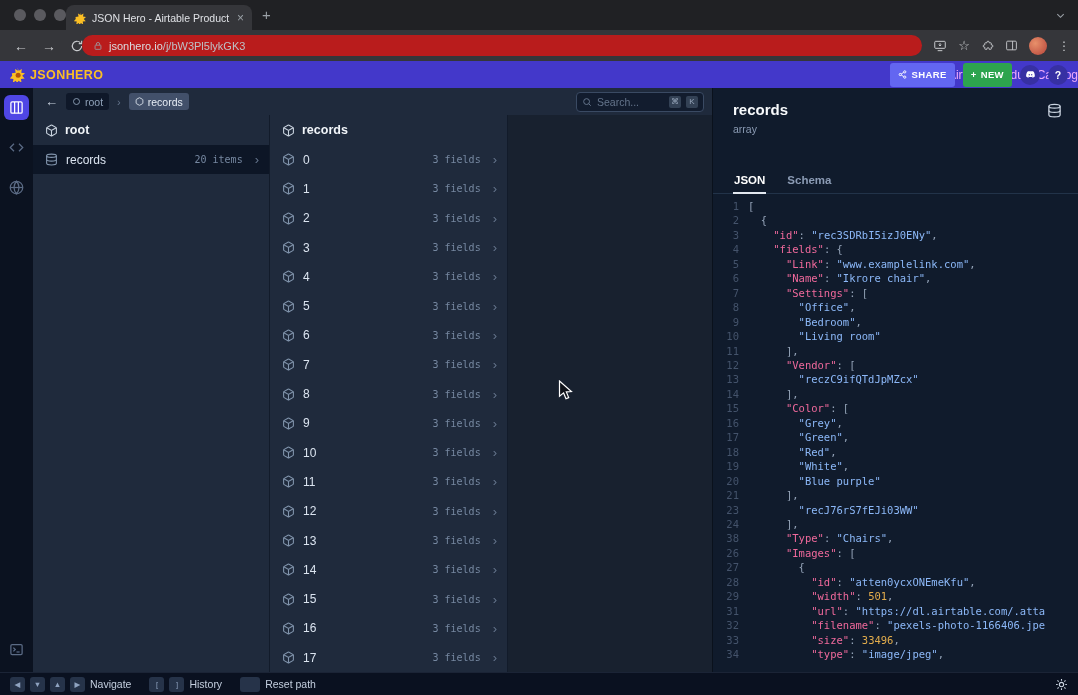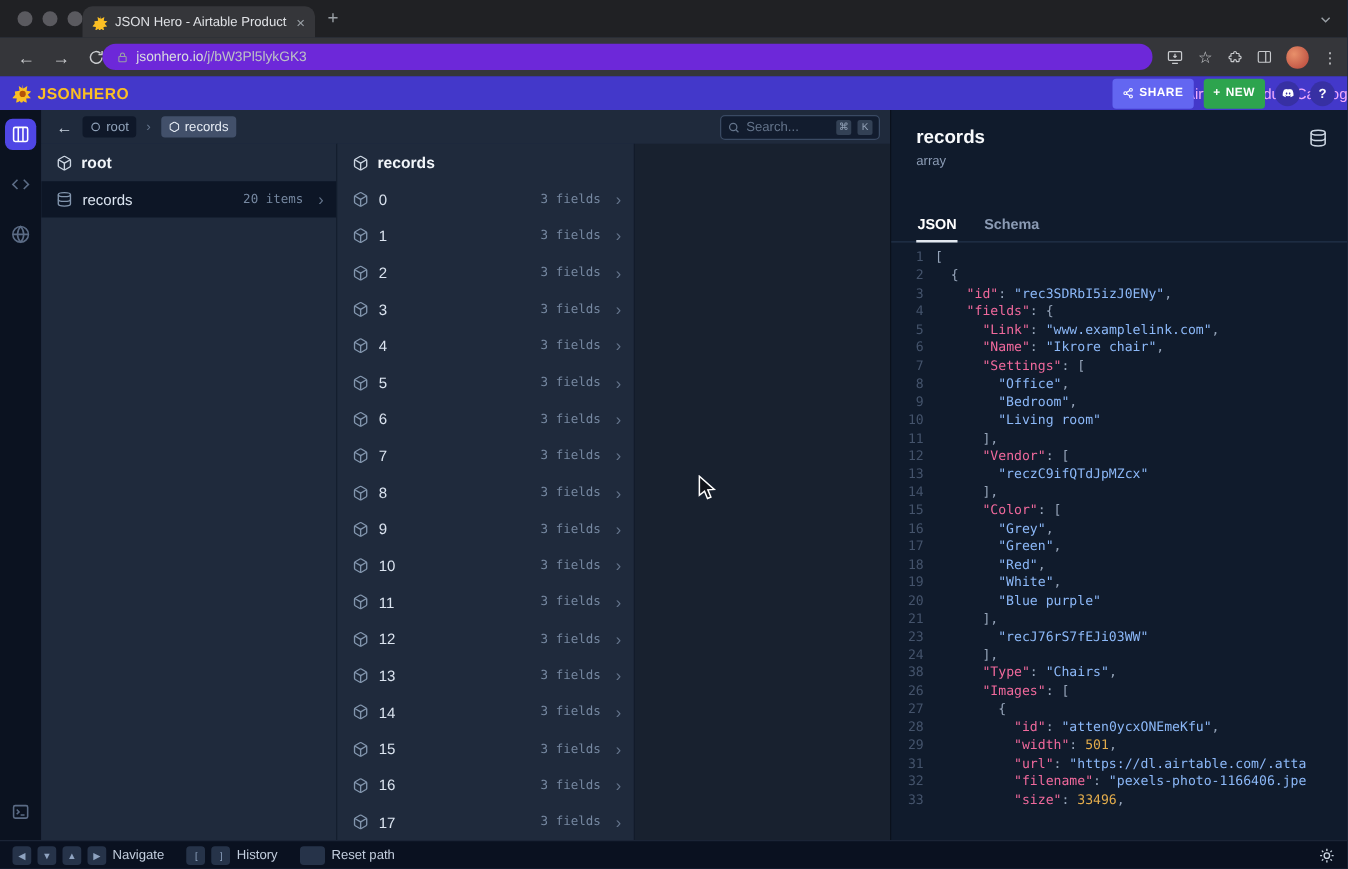--- a/index.html
+++ b/index.html
@@ -22,21 +22,21 @@
   .tl{width:12px;height:12px;border-radius:50%;background:#5a5a5f}
   .tab{position:absolute;left:66px;top:5px;height:25px;width:186px;background:#35363a;
        border-radius:8px 8px 0 0;display:flex;align-items:center;gap:6px;padding:0 8px}
   .tab-title{font-size:10.5px;color:#dfe1e5;white-space:nowrap;overflow:hidden;max-width:138px}
   .tab-close{margin-left:auto;color:#9aa0a6;font-size:12px;line-height:1;cursor:pointer}
   .newtab{position:absolute;left:262px;top:6px;color:#9aa0a6;font-size:15px;cursor:pointer}
   .tabsearch{position:absolute;right:12px;top:10px;width:11px;height:11px;color:#9aa0a6}
   .navbar{position:absolute;left:0;top:30px;right:0;height:31px;background:#35363a;display:flex;align-items:center}
   .nav-ic{color:#c9cbce;font-size:14px;margin-left:14px;cursor:pointer}
   .nav-ic.svgic{width:14px;height:14px}
-  .addr{position:absolute;left:82px;top:5px;height:21px;width:840px;background:#6d28d9;
+  .addr{position:absolute;left:82px;top:5px;height:21px;width:840px;background:#b91c1c;
         border-radius:11px;display:flex;align-items:center;gap:6px;padding:0 11px;cursor:text}
   .url{font-size:11px;color:#dadce0;white-space:nowrap}
   .url .url-path{color:#bdc1c6}
   .nav-right{position:absolute;right:8px;top:0;height:31px;display:flex;align-items:center;gap:11px;color:#c9cbce}
   .avatar{width:18px;height:18px;border-radius:50%;background:radial-gradient(circle at 35% 35%,#e8906a,#b5443a)}
   .kebab{font-size:12px;color:#c9cbce;cursor:pointer}
   .star{font-size:13px}
 
   
   .appheader{position:absolute;left:0;top:61px;right:0;height:27px;background:var(--c-header);
@@ -601,20 +601,21 @@
       <div class="code-line"><span class="ln">23</span><span class="lc"><span class="tok-p">        </span><span class="tok-s">"recJ76rS7fEJi03WW"</span></span></div>
       <div class="code-line"><span class="ln">24</span><span class="lc"><span class="tok-p">      ],</span></span></div>
       <div class="code-line"><span class="ln">38</span><span class="lc"><span class="tok-p">      </span><span class="tok-k">"Type"</span><span class="tok-p">: </span><span class="tok-s">"Chairs"</span><span class="tok-p">,</span></span></div>
       <div class="code-line"><span class="ln">26</span><span class="lc"><span class="tok-p">      </span><span class="tok-k">"Images"</span><span class="tok-p">: [</span></span></div>
       <div class="code-line"><span class="ln">27</span><span class="lc"><span class="tok-p">        {</span></span></div>
       <div class="code-line"><span class="ln">28</span><span class="lc"><span class="tok-p">          </span><span class="tok-k">"id"</span><span class="tok-p">: </span><span class="tok-s">"atten0ycxONEmeKfu"</span><span class="tok-p">,</span></span></div>
       <div class="code-line"><span class="ln">29</span><span class="lc"><span class="tok-p">          </span><span class="tok-k">"width"</span><span class="tok-p">: </span><span class="tok-n">501</span><span class="tok-p">,</span></span></div>
       <div class="code-line"><span class="ln">31</span><span class="lc"><span class="tok-p">          </span><span class="tok-k">"url"</span><span class="tok-p">: </span><span class="tok-s">"https://dl.airtable.com/.atta</span></span></div>
       <div class="code-line"><span class="ln">32</span><span class="lc"><span class="tok-p">          </span><span class="tok-k">"filename"</span><span class="tok-p">: </span><span class="tok-s">"pexels-photo-1166406.jpe</span></span></div>
       <div class="code-line"><span class="ln">33</span><span class="lc"><span class="tok-p">          </span><span class="tok-k">"size"</span><span class="tok-p">: </span><span class="tok-n">33496</span><span class="tok-p">,</span></span></div>
+      <div class="code-line"><span class="ln">34</span><span class="lc"><span class="tok-p">          </span><span class="tok-k">"type"</span><span class="tok-p">: </span><span class="tok-s">"image/jpeg"</span><span class="tok-p">,</span></span></div>
     </div>
 </div>
 
 <div class="statusbar">
   <div class="sb-groups" id="sb-groups">
       <span class="sb-group">
         <span class="keyc">◀</span>
         <span class="keyc">▼</span>
         <span class="keyc">▲</span>
         <span class="keyc">▶</span>

